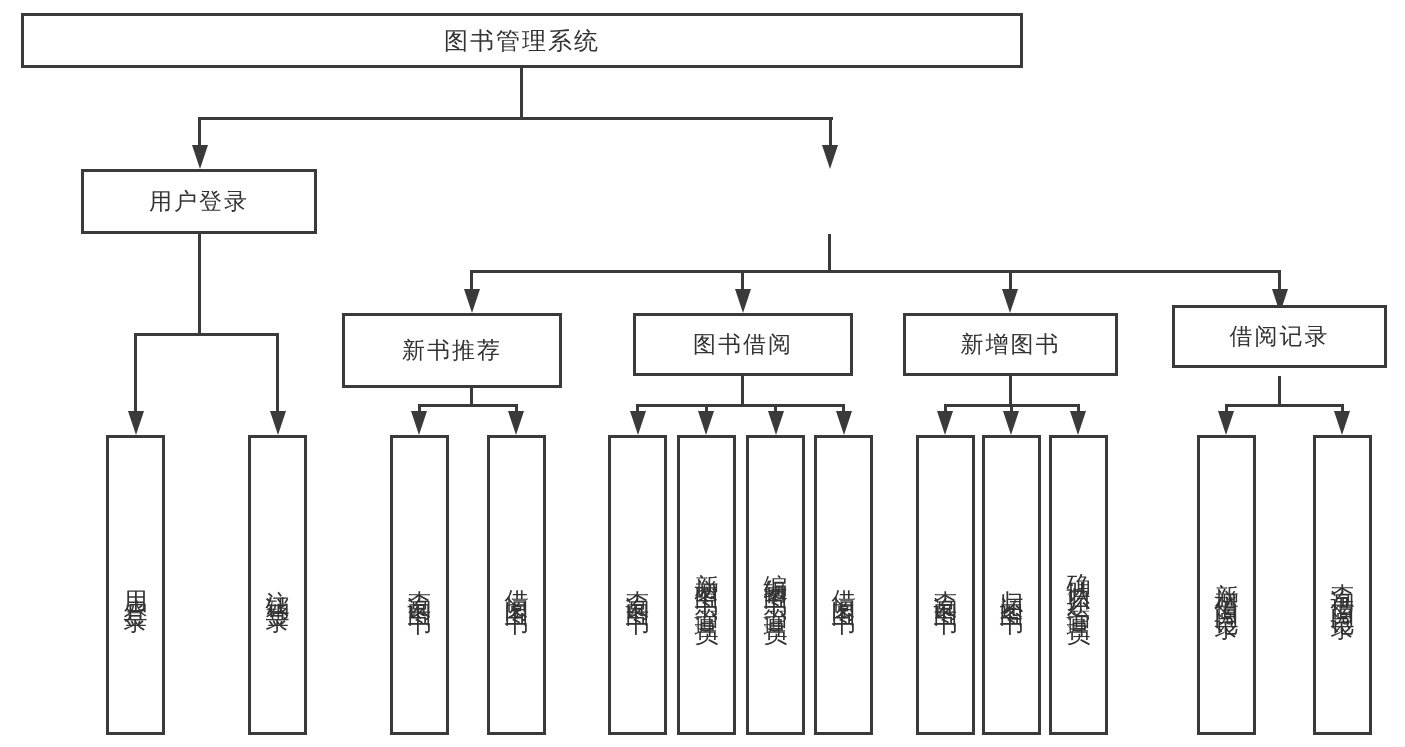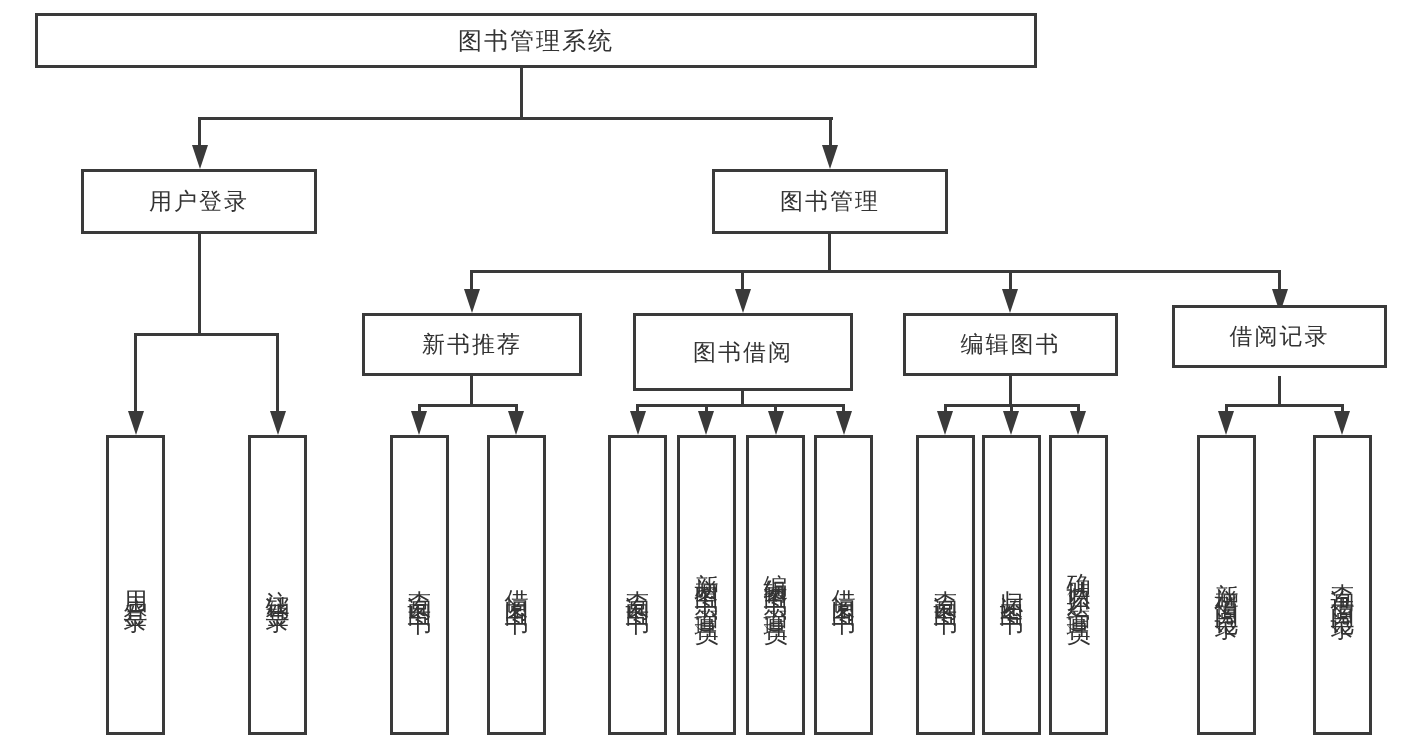--- a/index.html
+++ b/index.html
@@ -24,21 +24,21 @@
     display:flex;
     align-items:center;
     justify-content:center;
     z-index:2;
   }
   .box.h{
     font-size:23px;
     letter-spacing:2px;
     white-space:nowrap;
   }
-  .box.root{font-size:24px;margin-left:14px;}
+  .box.root{font-size:24px;}
   .box.v{
     writing-mode:vertical-rl;
     text-orientation:mixed;
     font-size:24px;
     letter-spacing:7px;
     line-height:1;
   }
   .line{
     position:absolute;
     background:var(--line);
@@ -71,43 +71,42 @@
   <div class="box h root" style="left:21px;top:13px;width:1002px;height:55px">图书管理系统</div>
 
   <div class="line" style="left:520px;top:68px;width:3px;height:51px"></div>
   <div class="line" style="left:198px;top:117px;width:635px;height:3px"></div>
   <div class="line" style="left:198px;top:117px;width:3px;height:31px"></div>
   <div class="arrow" style="left:192px;top:145px"></div>
   <div class="line" style="left:829px;top:117px;width:3px;height:31px"></div>
   <div class="arrow" style="left:822px;top:145px"></div>
 
   <div class="box h" style="left:81px;top:169px;width:236px;height:65px">用户登录</div>
-  <div class="box h" style="left:712px;top:169px;width:236px;height:65px">图书管理</div>
 
   <div class="line" style="left:198px;top:234px;width:3px;height:102px"></div>
   <div class="line" style="left:134px;top:333px;width:145px;height:3px"></div>
   <div class="line" style="left:134px;top:333px;width:3px;height:80px"></div>
   <div class="arrow" style="left:128px;top:411px"></div>
   <div class="line" style="left:276px;top:333px;width:3px;height:80px"></div>
   <div class="arrow" style="left:270px;top:411px"></div>
 
   <div class="line" style="left:828px;top:234px;width:3px;height:39px"></div>
   <div class="line" style="left:470px;top:270px;width:811px;height:3px"></div>
   <div class="line" style="left:470px;top:270px;width:3px;height:20px"></div>
   <div class="arrow" style="left:464px;top:289px"></div>
   <div class="line" style="left:741px;top:270px;width:3px;height:20px"></div>
   <div class="arrow" style="left:735px;top:289px"></div>
   <div class="line" style="left:1009px;top:270px;width:3px;height:20px"></div>
   <div class="arrow" style="left:1002px;top:289px"></div>
   <div class="line" style="left:1278px;top:270px;width:3px;height:20px"></div>
   <div class="arrow" style="left:1272px;top:289px"></div>
 
-  <div class="box h" style="left:362px;top:313px;width:220px;height:63px">新书推荐</div>
-  <div class="box h" style="left:633px;top:313px;width:220px;height:78px">图书借阅</div>
-  <div class="box h" style="left:903px;top:313px;width:215px;height:63px">编辑图书</div>
+  <div class="box h" style="left:342px;top:313px;width:220px;height:75px">新书推荐</div>
+  <div class="box h" style="left:633px;top:313px;width:220px;height:63px">图书借阅</div>
+  <div class="box h" style="left:903px;top:313px;width:215px;height:63px">新增图书</div>
   <div class="box h" style="left:1172px;top:305px;width:215px;height:63px">借阅记录</div>
 
   <div class="line" style="left:470px;top:376px;width:3px;height:31px"></div>
   <div class="line" style="left:418px;top:404px;width:100px;height:3px"></div>
   <div class="line" style="left:418px;top:404px;width:3px;height:9px"></div>
   <div class="arrow" style="left:411px;top:411px"></div>
   <div class="line" style="left:515px;top:404px;width:3px;height:9px"></div>
   <div class="arrow" style="left:508px;top:411px"></div>
 
   <div class="line" style="left:741px;top:376px;width:3px;height:31px"></div>

